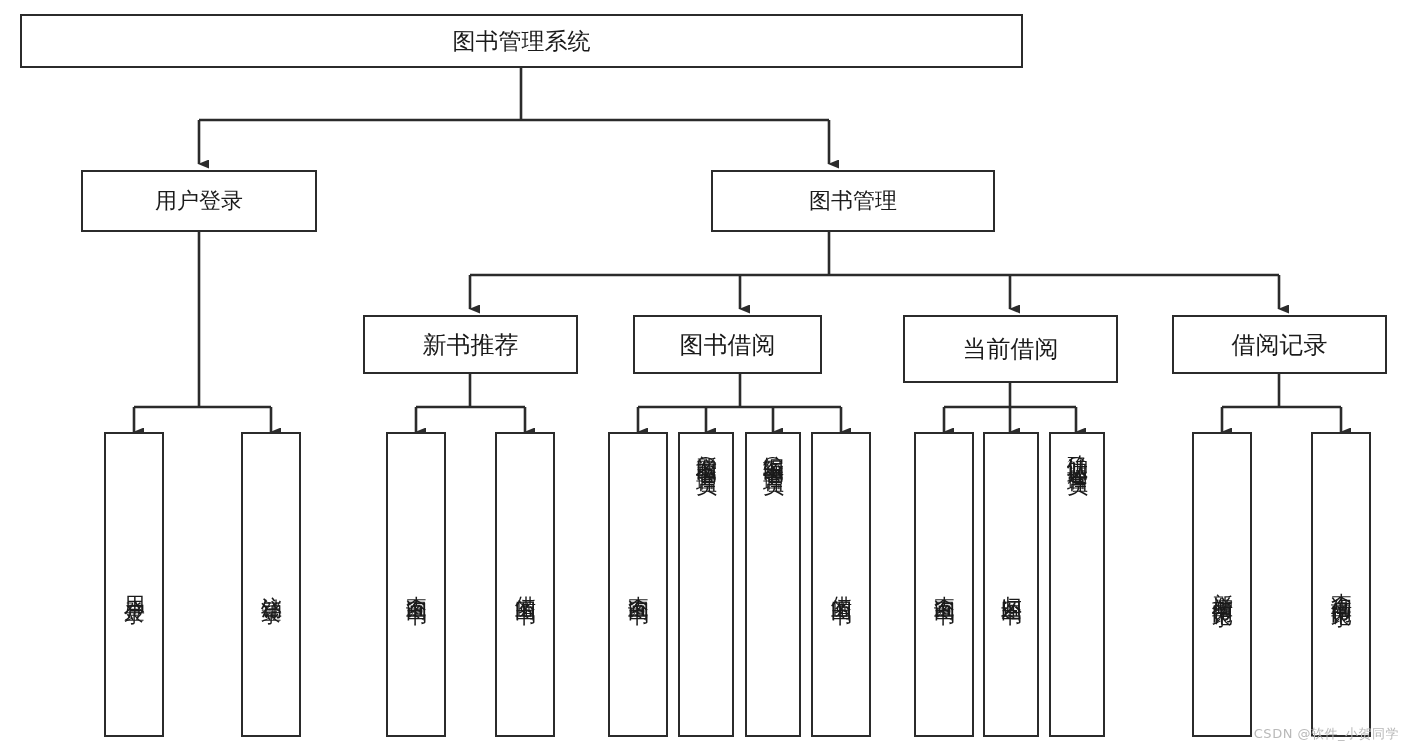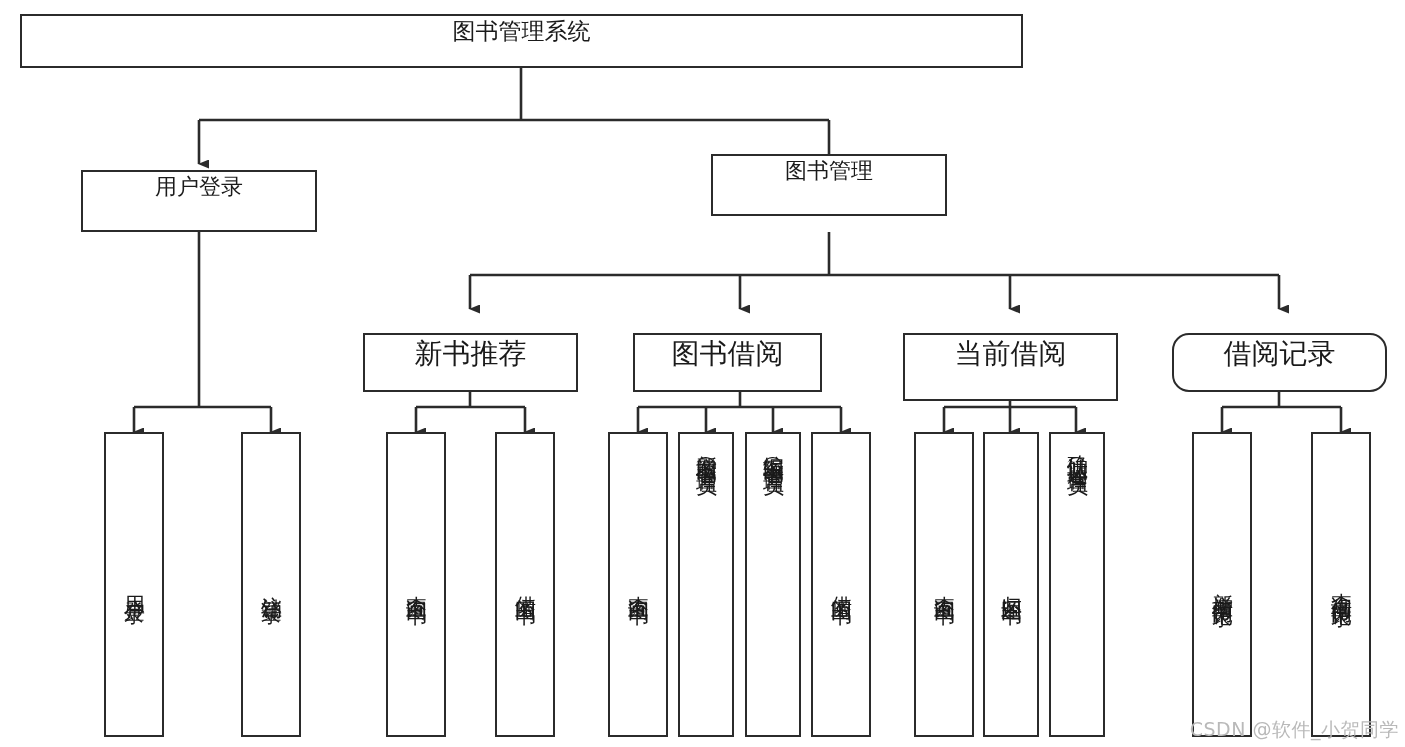--- a/index.html
+++ b/index.html
@@ -24,32 +24,32 @@
     width: 1405px;
     height: 747px;
     pointer-events: none;
   }
   .node {
     position: absolute;
     box-sizing: border-box;
     background: #ffffff;
     border: 2.5px solid #2b2b2b;
     display: flex;
+    align-items: center;
     justify-content: center;
     color: #1a1a1a;
   }
   .node.root {
     font-size: 23px;
   }
   .node.lvl2 {
     font-size: 22px;
   }
   .node.lvl3 {
-    font-size: 28px;
-    margin-top: 18px;
+    font-size: 24px;
   }
   .node.leaf {
     align-items: flex-start;
     justify-content: center;
     padding-top: 0;
   }
   .vlabel {
     writing-mode: vertical-rl;
     text-orientation: upright;
     font-size: 21px;
@@ -66,21 +66,21 @@
     justify-content: center;
   }
   .leaf-inner.top {
     align-items: flex-start;
     padding-top: 4px;
   }
   #watermark {
     position: absolute;
     right: 6px;
     bottom: 4px;
-    font-size: 19px;
+    font-size: 13px;
     color: #b9b9b9;
     letter-spacing: 0.5px;
     white-space: nowrap;
   }
 </style>
 </head>
 <body>
 
 <div id="canvas">
 
@@ -138,34 +138,34 @@
     </g>
   </svg>
 
   <div class="node root" style="left:20px; top:14px; width:1003px; height:54px;">
     <span>图书管理系统</span>
   </div>
 
   <div class="node lvl2" style="left:81px; top:170px; width:236px; height:62px;">
     <span>用户登录</span>
   </div>
-  <div class="node lvl2" style="left:711px; top:154px; width:236px; height:62px;">
+  <div class="node lvl2" style="left:711px; top:170px; width:284px; height:62px;">
     <span>图书管理</span>
   </div>
 
   <div class="node lvl3" style="left:363px; top:315px; width:215px; height:59px;">
     <span>新书推荐</span>
   </div>
   <div class="node lvl3" style="left:633px; top:315px; width:189px; height:59px;">
     <span>图书借阅</span>
   </div>
   <div class="node lvl3" style="left:903px; top:315px; width:215px; height:68px;">
     <span>当前借阅</span>
   </div>
-  <div class="node lvl3" style="left:1172px; top:315px; width:215px; height:59px;border-radius:17px;">
+  <div class="node lvl3" style="left:1172px; top:315px; width:215px; height:59px;">
     <span>借阅记录</span>
   </div>
 
   <div class="node leaf" style="left:104px; top:432px; width:60px; height:305px;">
     <div class="leaf-inner">
         <span class="vlabel">用户登录</span>
       </div>
   </div>
 
   <div class="node leaf" style="left:241px; top:432px; width:60px; height:305px;">

